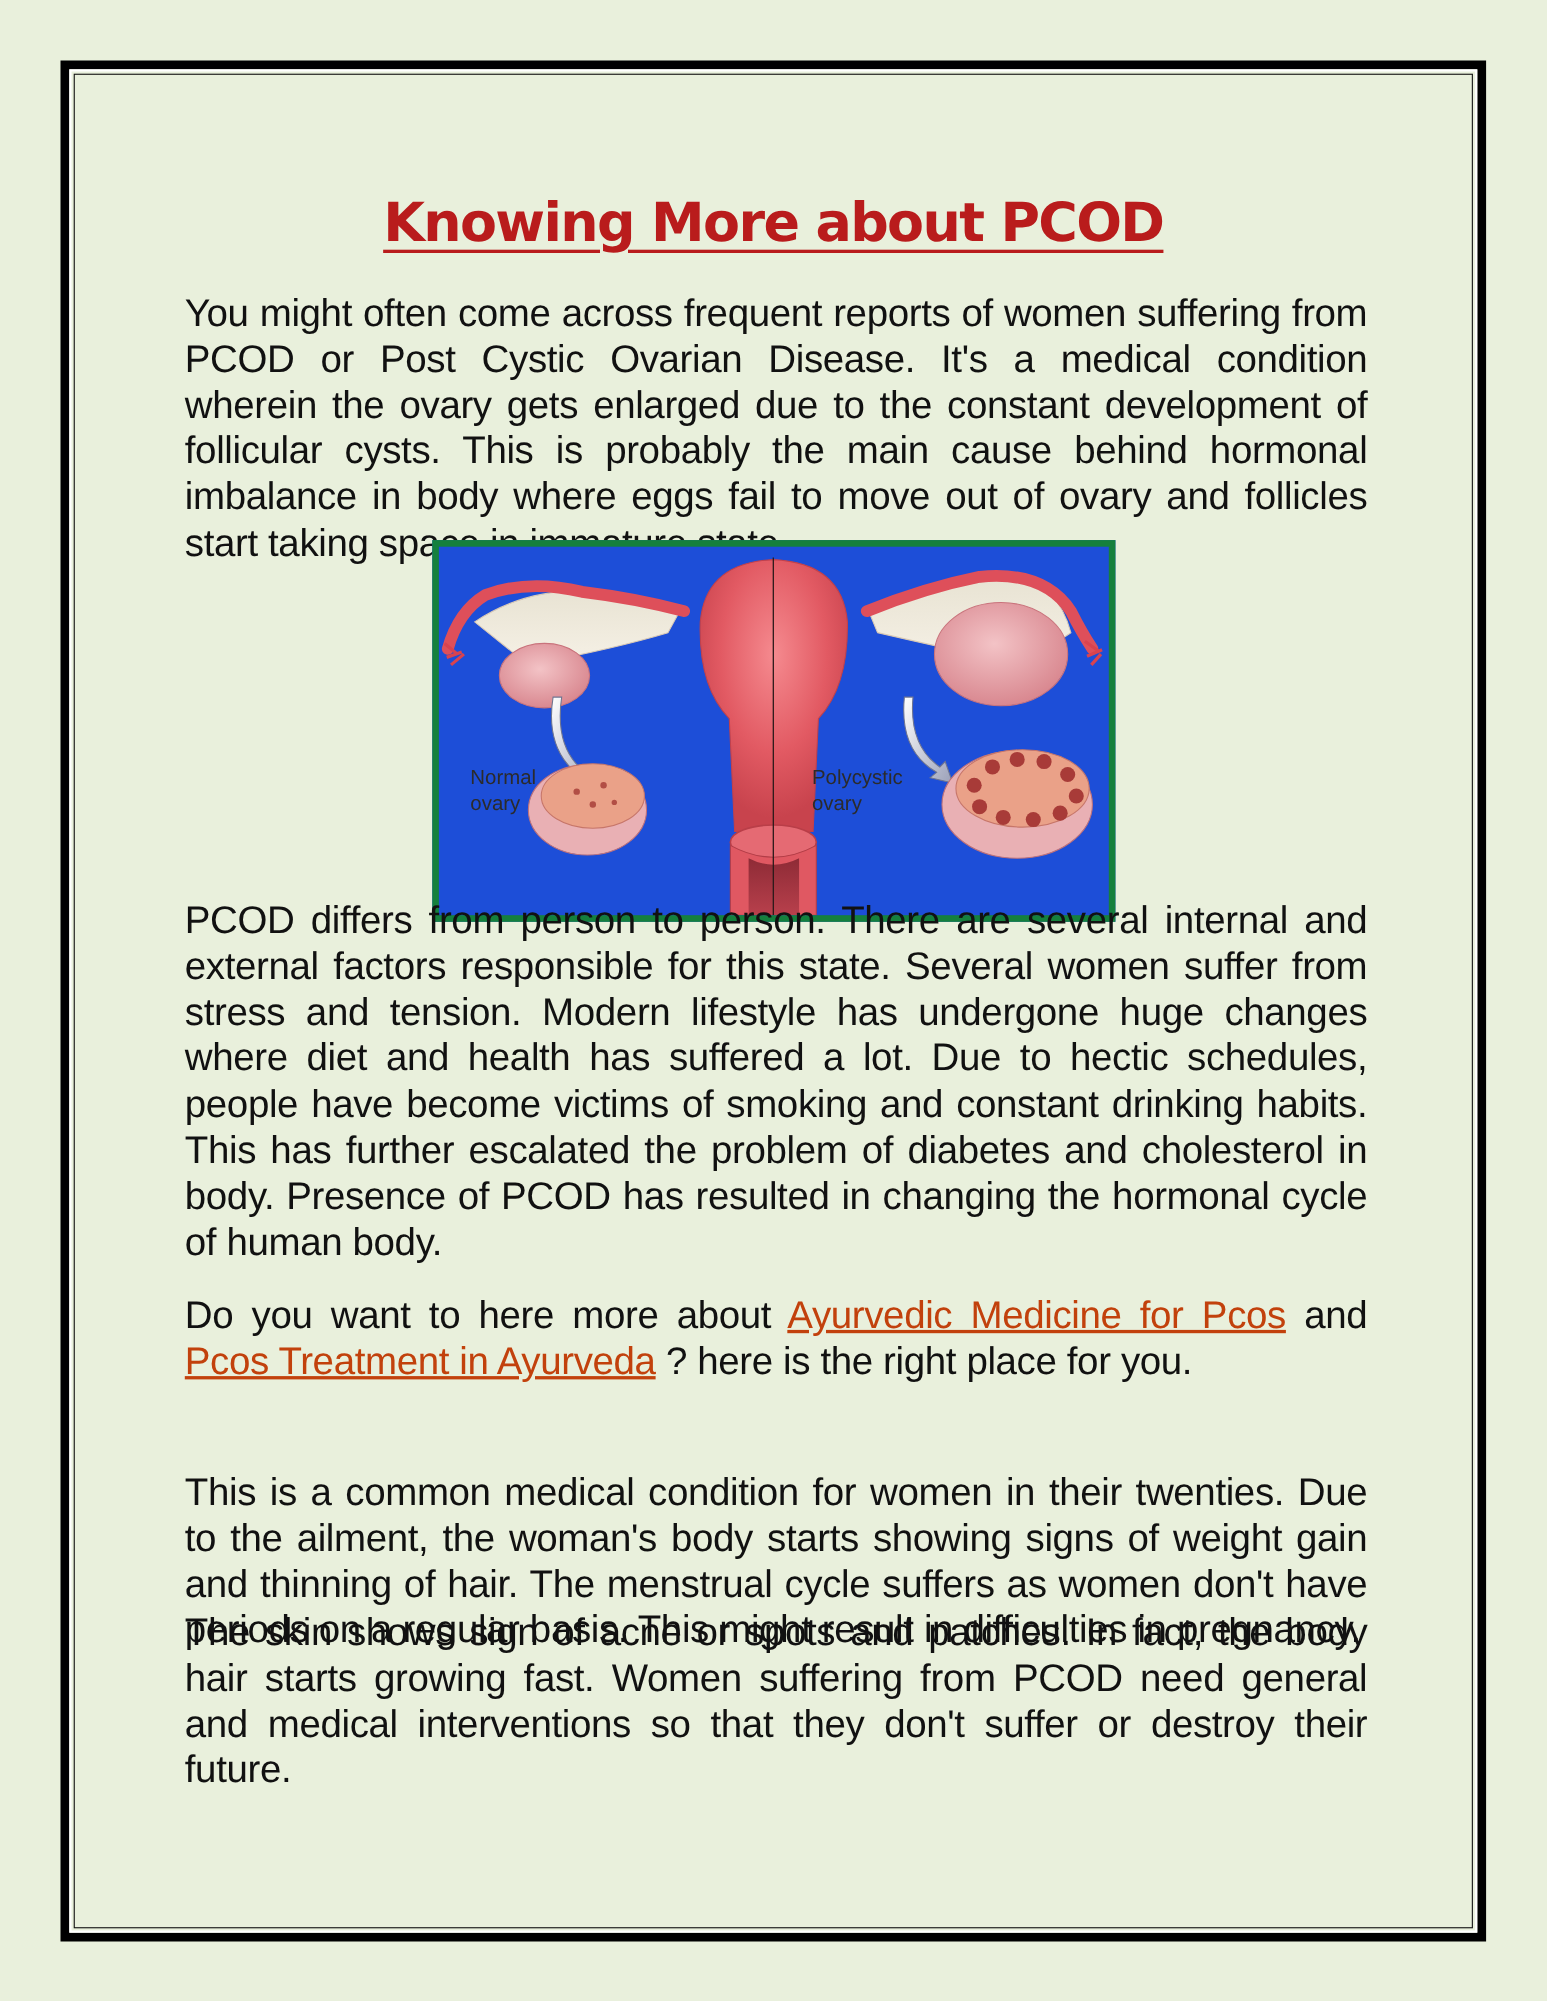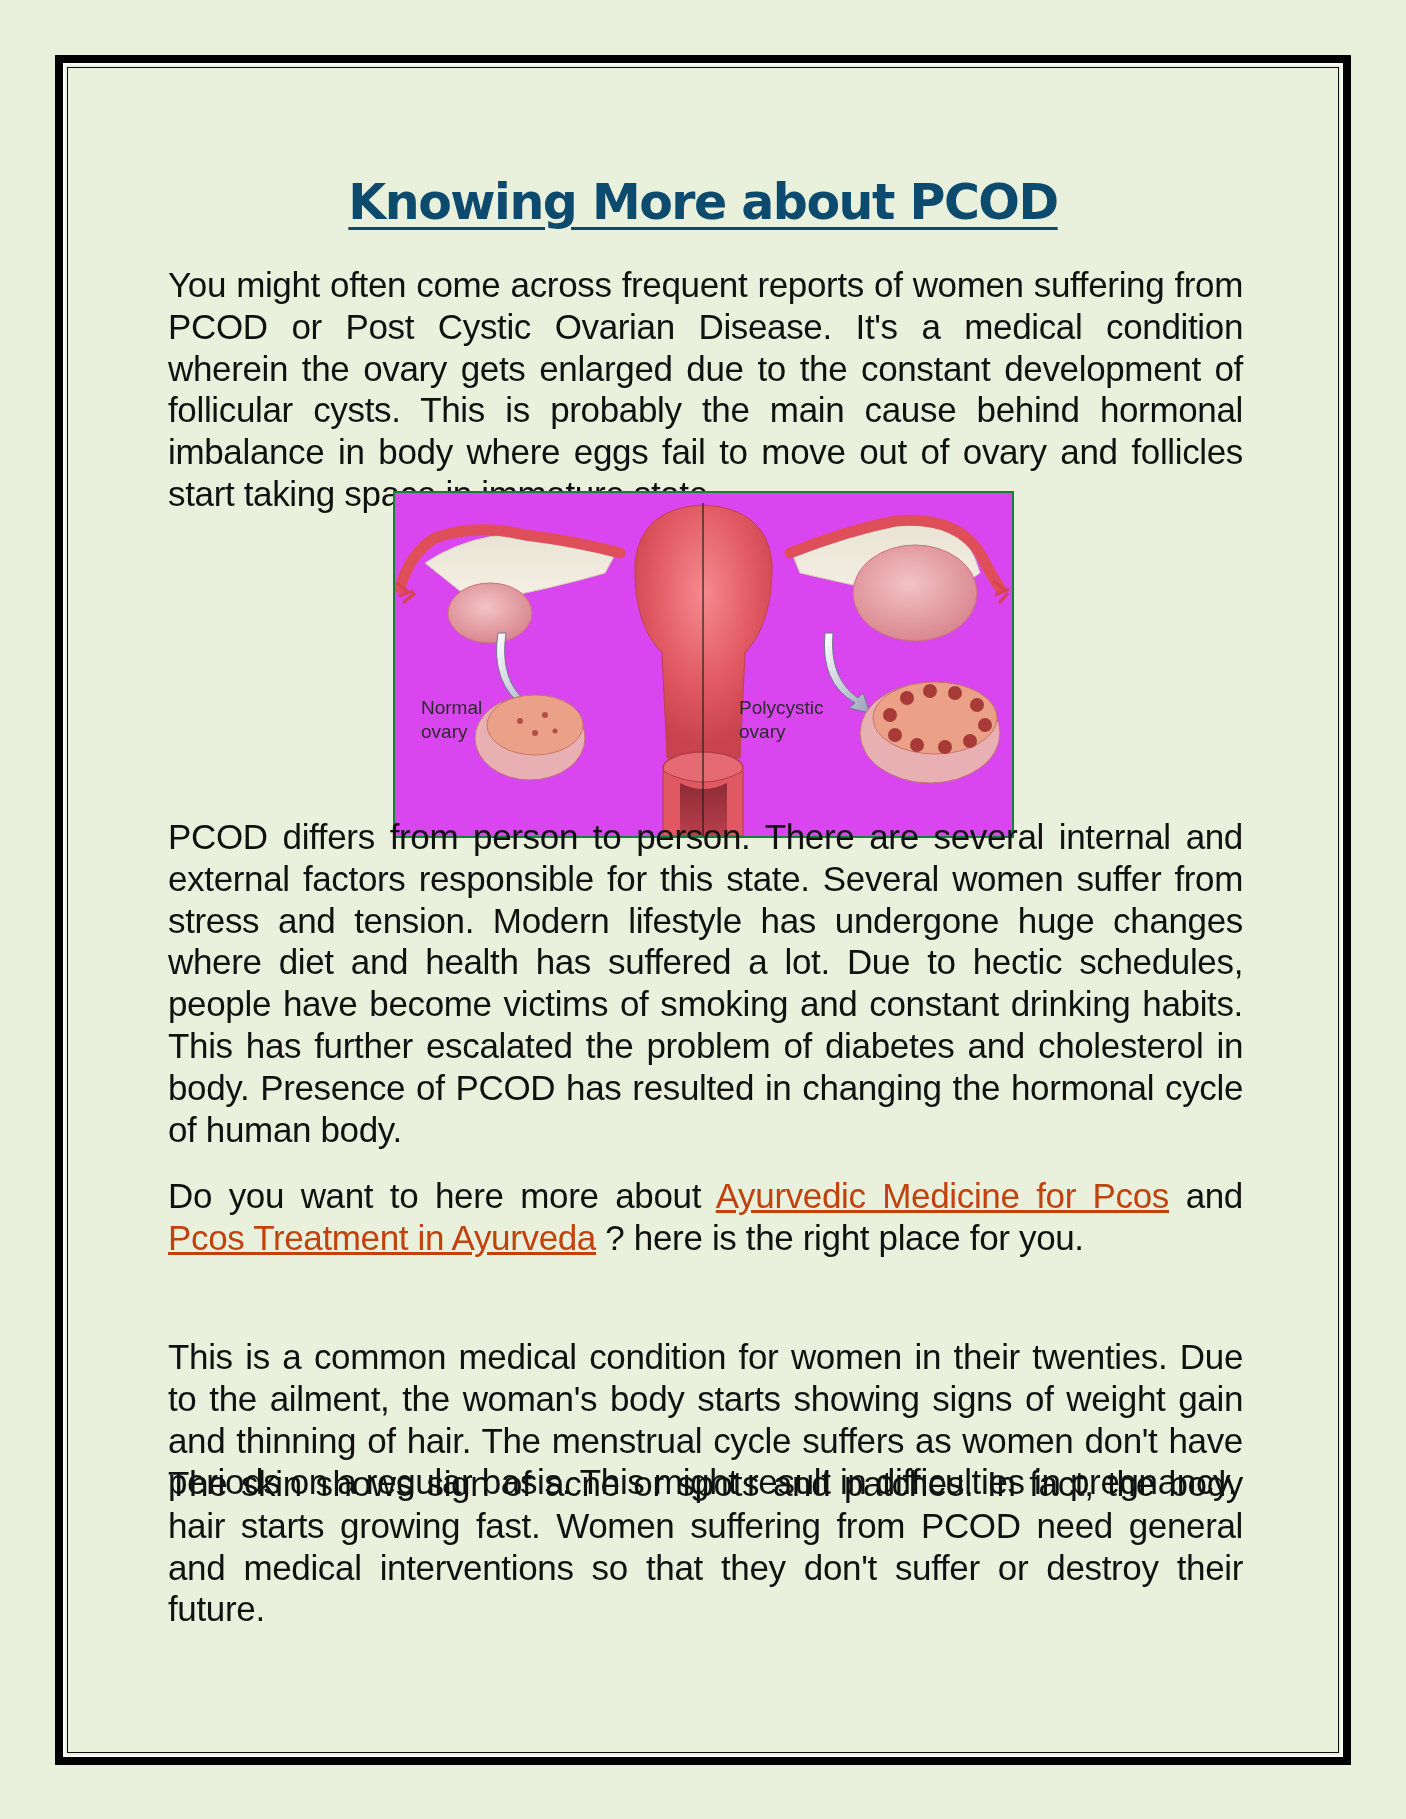--- a/index.html
+++ b/index.html
@@ -30,21 +30,21 @@
   .title {
     position: absolute;
     left: 0; width: 1406px;
     top: 168px;
     text-align: center;
     margin: 0;
     font-family: "DejaVu Sans", sans-serif;
     font-weight: bold;
     font-size: 49px;
     line-height: 70px;
-    color: #0c4a6e;
+    color: #b91c1c;
     letter-spacing: -1.5px;
   }
   .title span {
     text-decoration: underline;
     text-decoration-thickness: 3px;
     text-underline-offset: 8px;
   }
   .para {
     position: absolute;
     left: 166px; width: 1075px;
@@ -65,22 +65,22 @@
   .p5 { top: 1461px; }
   a.link {
     color: #c2410c;
     text-decoration: underline;
   }
   .figure {
     position: absolute;
     left: 393px; top: 491px;
     width: 621px; height: 347px;
     box-sizing: border-box;
-    border: 2px solid #15803d;
-    background: #d946ef;
+    border: 6px solid #15803d;
+    background: #1d4ed8;
     overflow: hidden;
   }
   .figure svg { display: block; width: 100%; height: 100%; }
   .fig-label {
     font-family: "Liberation Sans", sans-serif;
     font-size: 19px;
     fill: #2b2b2b;
   }
 </style>
 </head>

